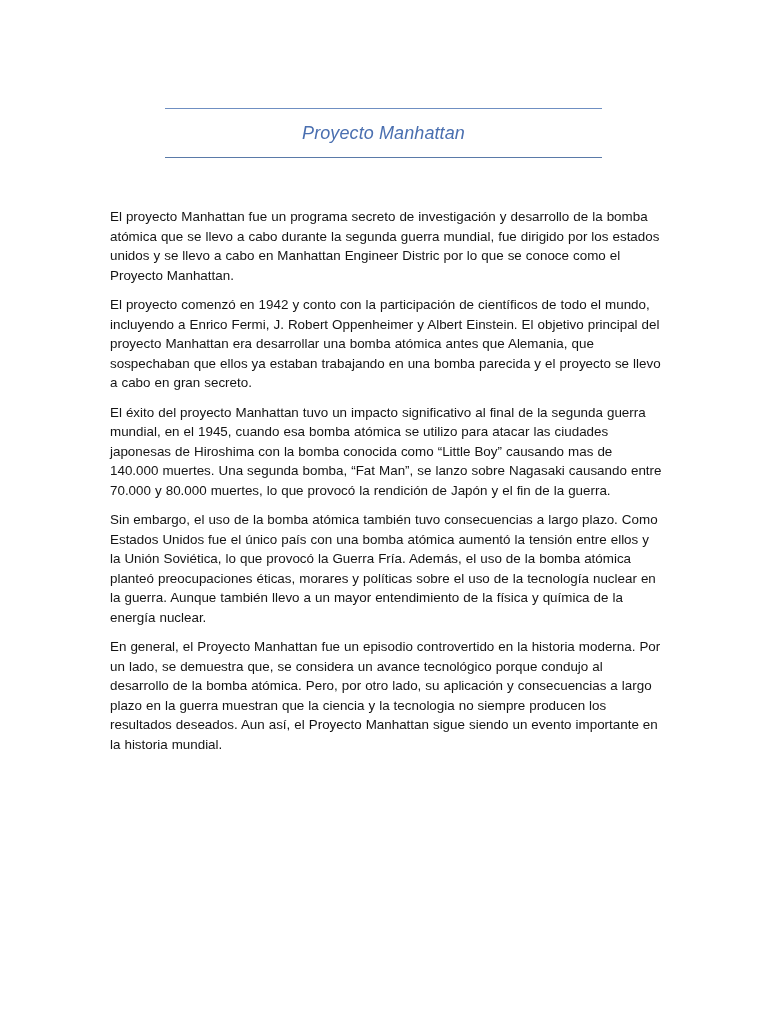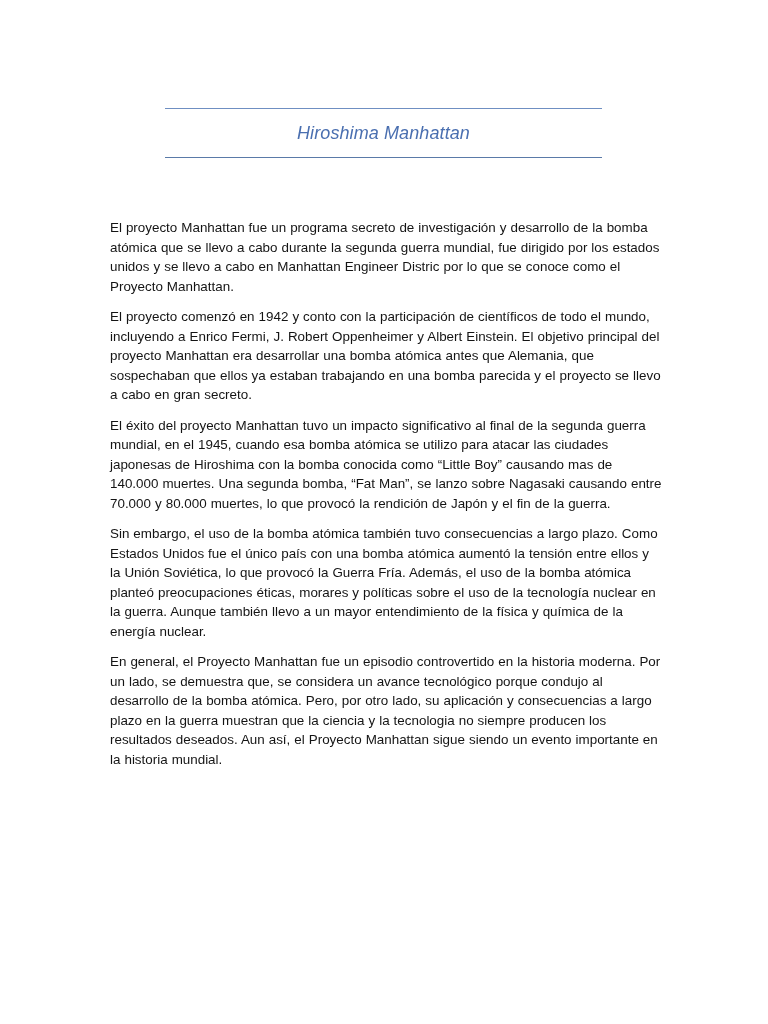--- a/index.html
+++ b/index.html
@@ -42,33 +42,33 @@
       color: #4a6fb0;
       letter-spacing: 0.1px;
     }
     .body-text {
       position: absolute;
       left: 110px;
       top: 207px;
       width: 552px;
     }
     .para {
-      margin: 11px 0 10px 0;
+      margin: 0 0 10px 0;
       font-size: 13.4px;
       line-height: 19.5px;
       color: #141414;
       word-spacing: 0.3px;
     }
   </style>
 </head>
 <body>
 
 <div class="page">
   <div class="title-rule top"></div>
-  <div class="doc-title">Hiroshima Manhattan</div>
+  <div class="doc-title">Proyecto Manhattan</div>
   <div class="title-rule bottom"></div>
 
   <div class="body-text">
     <p class="para">El proyecto Manhattan fue un programa secreto de investigación y desarrollo de la bomba atómica que se llevo a cabo durante la segunda guerra mundial, fue dirigido por los estados unidos y se llevo a cabo en Manhattan Engineer Distric por lo que se conoce como el Proyecto Manhattan.</p>
     <p class="para">El proyecto comenzó en 1942 y conto con la participación de científicos de todo el mundo, incluyendo a Enrico Fermi, J. Robert Oppenheimer y Albert Einstein. El objetivo principal del proyecto Manhattan era desarrollar una bomba atómica antes que Alemania, que sospechaban que ellos ya estaban trabajando en una bomba parecida y el proyecto se llevo a cabo en gran secreto.</p>
     <p class="para">El éxito del proyecto Manhattan tuvo un impacto significativo al final de la segunda guerra mundial, en el 1945, cuando esa bomba atómica se utilizo para atacar las ciudades japonesas de Hiroshima con la bomba conocida como “Little Boy” causando mas de 140.000 muertes. Una segunda bomba, “Fat Man”, se lanzo sobre Nagasaki causando entre 70.000 y 80.000 muertes, lo que provocó la rendición de Japón y el fin de la guerra.</p>
     <p class="para">Sin embargo, el uso de la bomba atómica también tuvo consecuencias a largo plazo. Como Estados Unidos fue el único país con una bomba atómica aumentó la tensión entre ellos y la Unión Soviética, lo que provocó la Guerra Fría. Además, el uso de la bomba atómica planteó preocupaciones éticas, morares y políticas sobre el uso de la tecnología nuclear en la guerra. Aunque también llevo a un mayor entendimiento de la física y química de la energía nuclear.</p>
     <p class="para">En general, el Proyecto Manhattan fue un episodio controvertido en la historia moderna. Por un lado, se demuestra que, se considera un avance tecnológico porque condujo al desarrollo de la bomba atómica. Pero, por otro lado, su aplicación y consecuencias a largo plazo en la guerra muestran que la ciencia y la tecnologia no siempre producen los resultados deseados. Aun así, el Proyecto Manhattan sigue siendo un evento importante en la historia mundial.</p>
   </div>
 </div>

